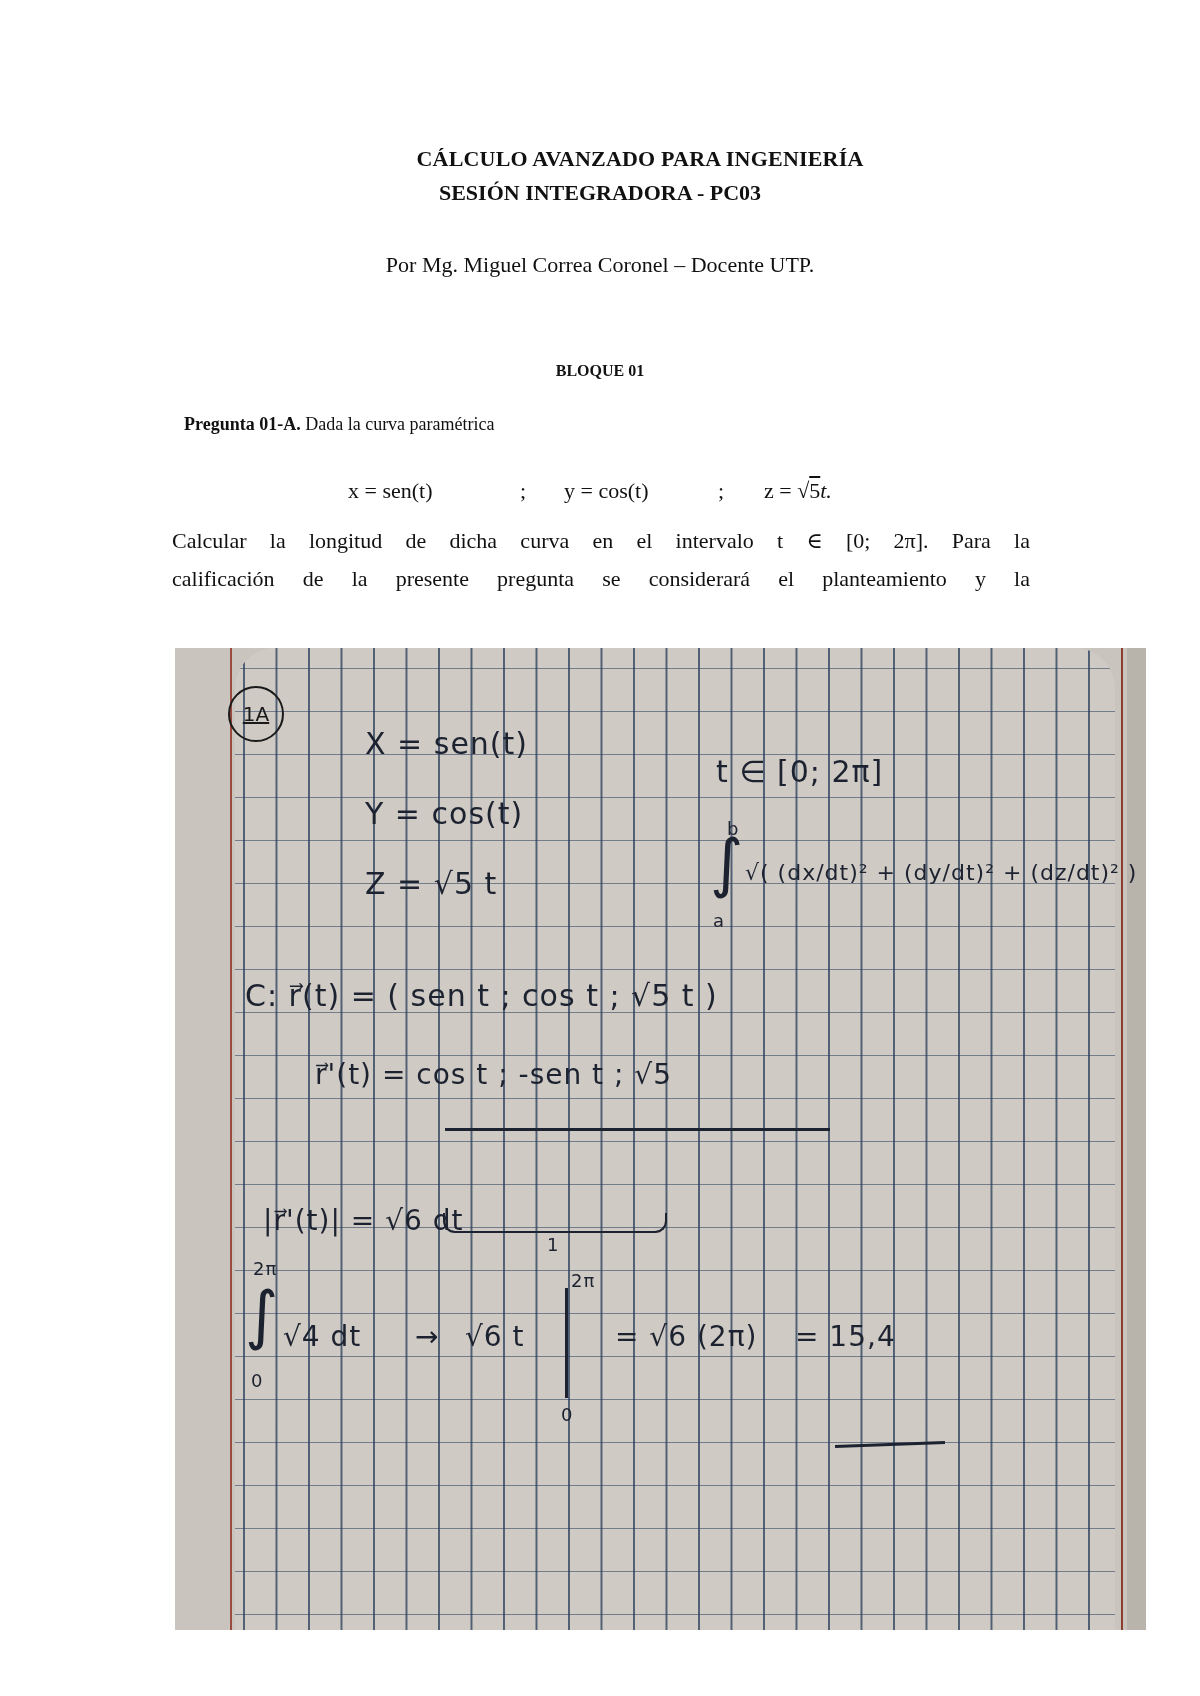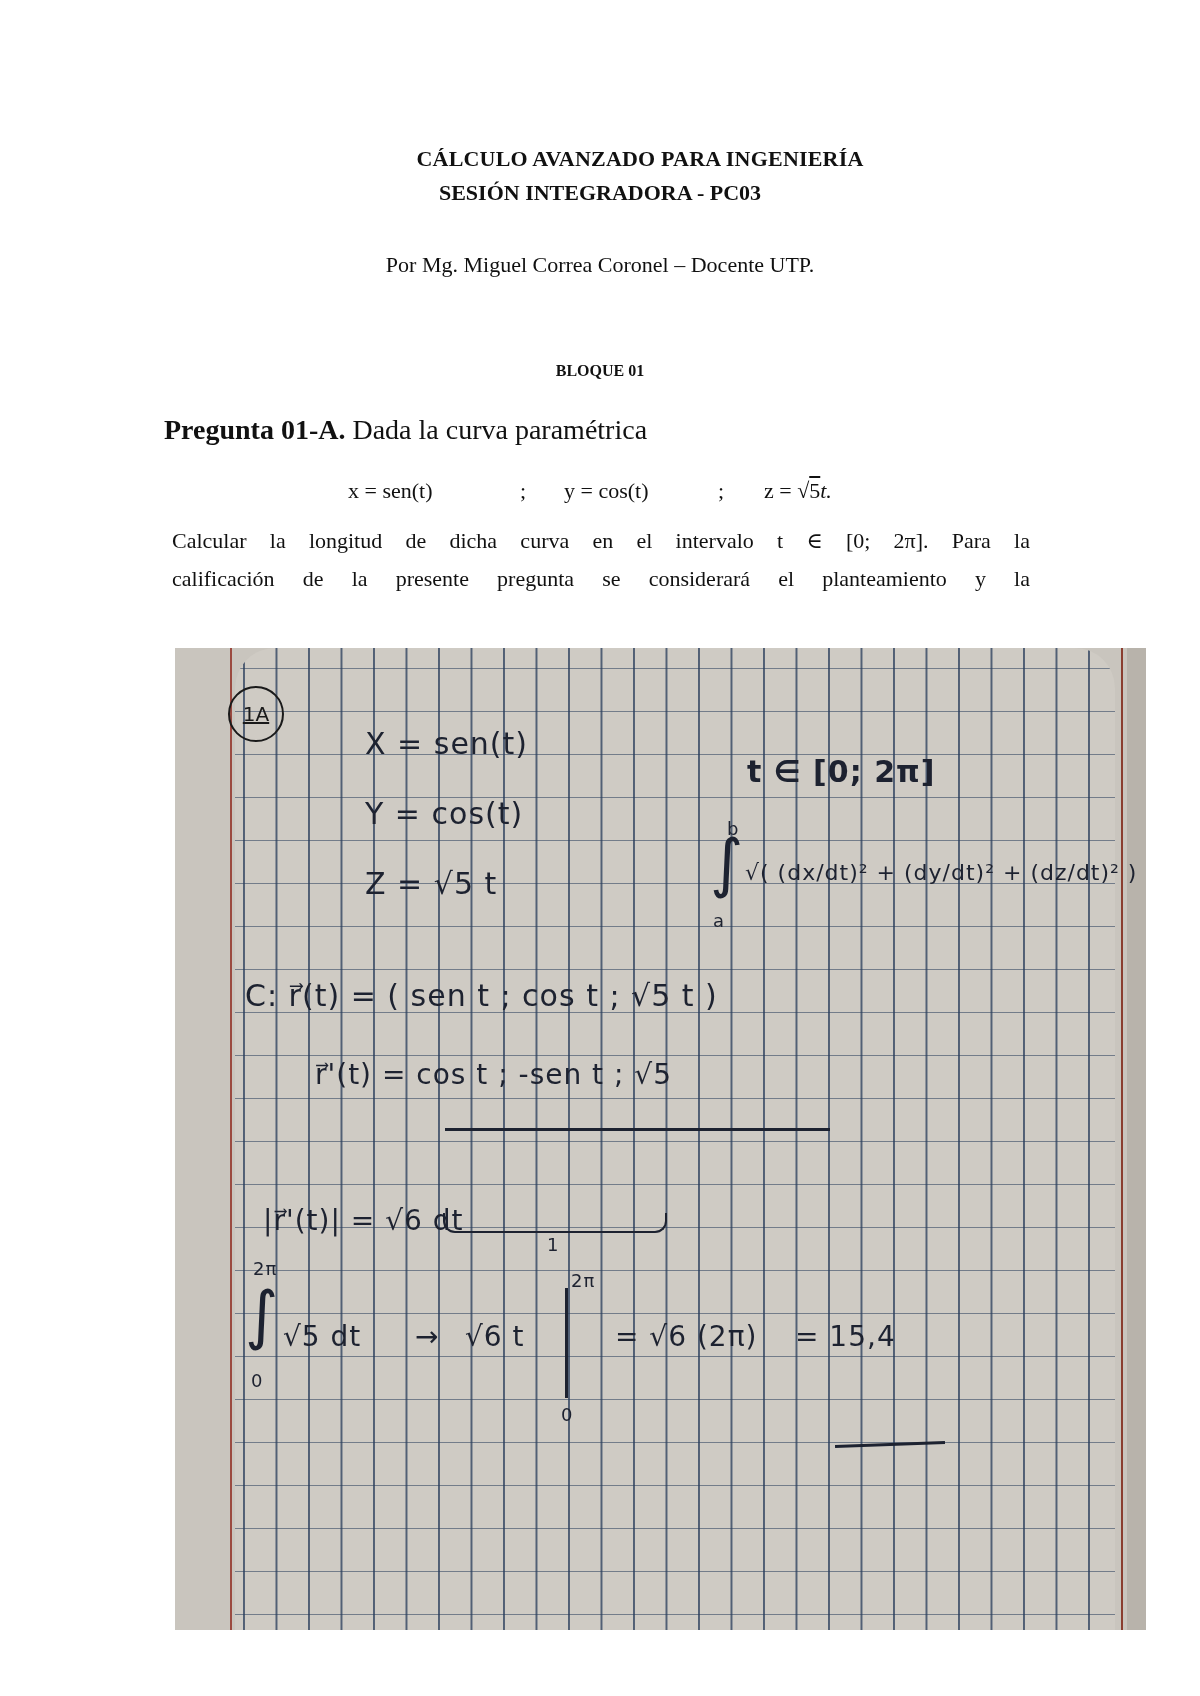--- a/index.html
+++ b/index.html
@@ -3,21 +3,21 @@
 <meta charset="utf-8">
 <style>
   html, body { margin: 0; padding: 0; background: #ffffff; }
   body { width: 1200px; height: 1696px; position: relative; overflow: hidden;
          font-family: "Liberation Serif", "DejaVu Serif", serif; color: #111; }
   .center { position: absolute; left: 0; width: 1200px; text-align: center; }
   .title { top: 146px; font-size: 22px; font-weight: bold; letter-spacing: 0.2px; margin-left: 40px; }
   .subtitle { top: 180px; font-size: 22px; font-weight: bold; }
   .author { top: 252px; font-size: 22px; }
   .block { top: 362px; font-size: 16px; font-weight: bold; }
-  .question { position: absolute; left: 164px; top: 414px; font-size: 28px; }
+  .question { position: absolute; left: 184px; top: 414px; font-size: 18px; }
   .question b { font-weight: bold; }
   .equation { position: absolute; top: 478px; left: 0; width: 1200px; font-size: 22px; }
   .equation span { position: absolute; white-space: nowrap; }
   .eq-x { left: 348px; } .eq-s1 { left: 520px; } .eq-y { left: 564px; }
   .eq-s2 { left: 718px; } .eq-z { left: 764px; }
   .eq i { font-style: italic; }
   .sqrt-bar { text-decoration: overline; }
   .para { position: absolute; left: 172px; width: 858px; top: 522px; font-size: 22px;
           line-height: 38px; text-align: justify; }
   .para .line { display: block; text-align-last: justify; }
@@ -82,38 +82,38 @@
   <div class="margin-line-left"></div>
   <div class="margin-line-right"></div>
   <div class="edge-right"></div>
 
   <div class="badge">1A</div>
 
   <div class="hw hw-lg" style="left:190px; top:78px;">X = sen(t)</div>
   <div class="hw hw-lg" style="left:190px; top:148px;">Y = cos(t)</div>
   <div class="hw hw-lg" style="left:190px; top:218px;">Z = √5 t</div>
 
-  <div class="hw hw-lg" style="left:572px; top:106px;font-weight:bold;">t ∈ [0; 2π]</div>
+  <div class="hw hw-lg" style="left:541px; top:106px;">t ∈ [0; 2π]</div>
 
   <div class="hw" style="left:535px; top:178px; font-size:64px;">∫</div>
   <div class="hw hw-sm" style="left:552px; top:170px;">b</div>
   <div class="hw hw-sm" style="left:538px; top:262px;">a</div>
   <div class="hw" style="left:570px; top:212px; font-size:22px;">√( (dx/dt)² + (dy/dt)² + (dz/dt)² ) dt</div>
 
   <div class="hw hw-lg" style="left:70px; top:330px;">C: r⃗(t) = ( sen t ; cos t ; √5 t )</div>
   <div class="hw hw-md" style="left:140px; top:410px;">r⃗'(t) = cos t ; -sen t ; √5</div>
   <div class="sqrt-over" style="left:270px; top:480px; width:385px;"></div>
   <div class="brace"></div>
   <div class="hw hw-sm" style="left:372px; top:586px;">1</div>
   <div class="hw hw-md" style="left:88px; top:556px;">|r⃗'(t)| = √6 dt</div>
 
   <div class="hw hw-sm" style="left:78px; top:610px;">2π</div>
   <div class="hw" style="left:70px; top:630px; font-size:64px;">∫</div>
   <div class="hw hw-sm" style="left:76px; top:722px;">0</div>
-  <div class="hw hw-md" style="left:108px; top:672px;">√5 dt</div>
+  <div class="hw hw-md" style="left:108px; top:672px;">√4 dt</div>
   <div class="hw hw-md" style="left:240px; top:672px;">→</div>
   <div class="hw hw-md" style="left:290px; top:672px;">√6 t</div>
   <div style="position:absolute; left:390px; top:640px; width:3px; height:110px; background:#1d2230;"></div>
   <div class="hw hw-sm" style="left:396px; top:622px;">2π</div>
   <div class="hw hw-sm" style="left:386px; top:756px;">0</div>
   <div class="hw hw-md" style="left:440px; top:672px;">= √6 (2π)</div>
   <div class="hw hw-md" style="left:620px; top:672px;">= 15,4</div>
   <div class="underline-ans"></div>
 </div>
 

